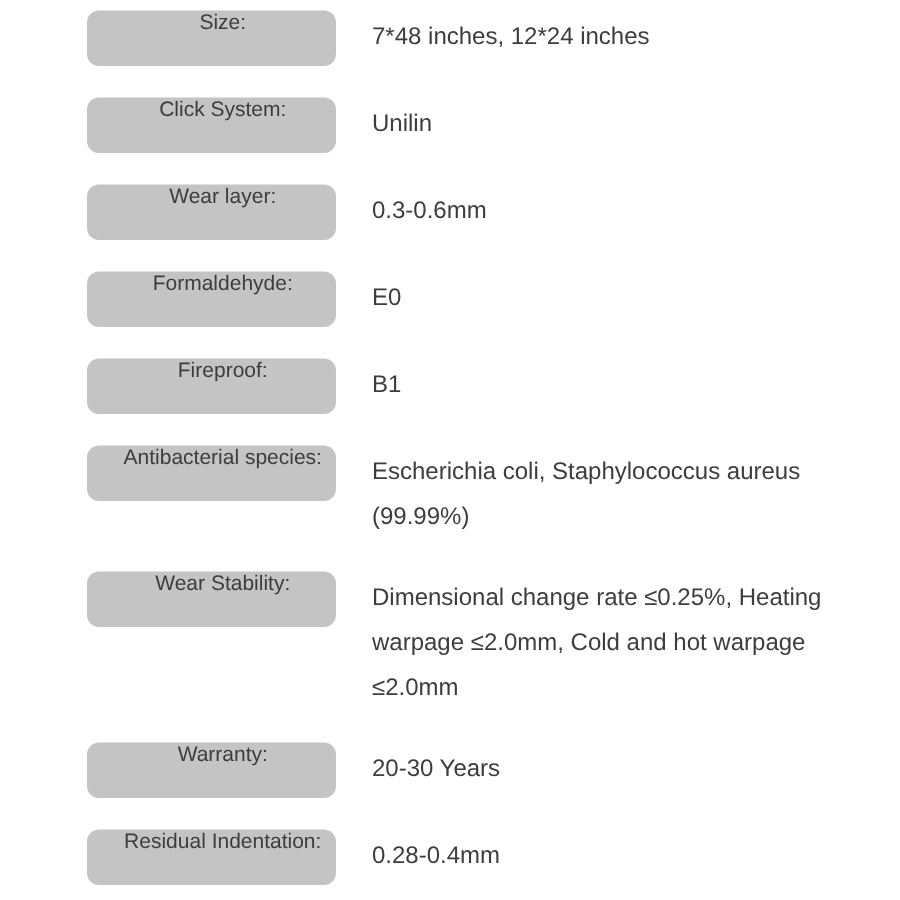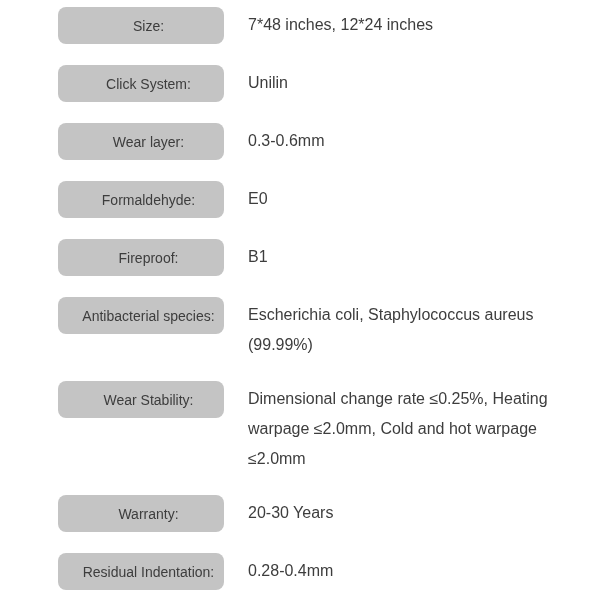--- a/index.html
+++ b/index.html
@@ -28,21 +28,21 @@
     align-items: flex-start;
     margin-bottom: 21px;
   }
   .label-box {
     flex: 0 0 166px;
     width: 166px;
     height: 37px;
     background: var(--box-color);
     border-radius: 8px;
     display: flex;
-    align-items: center;
+    align-items: flex-start;
     justify-content: center;
     text-align: center;
     padding-left: 15px;
   }
   .label-text {
     font-size: 14px;
     color: var(--text-color);
     line-height: 1;
     white-space: nowrap;
   }

